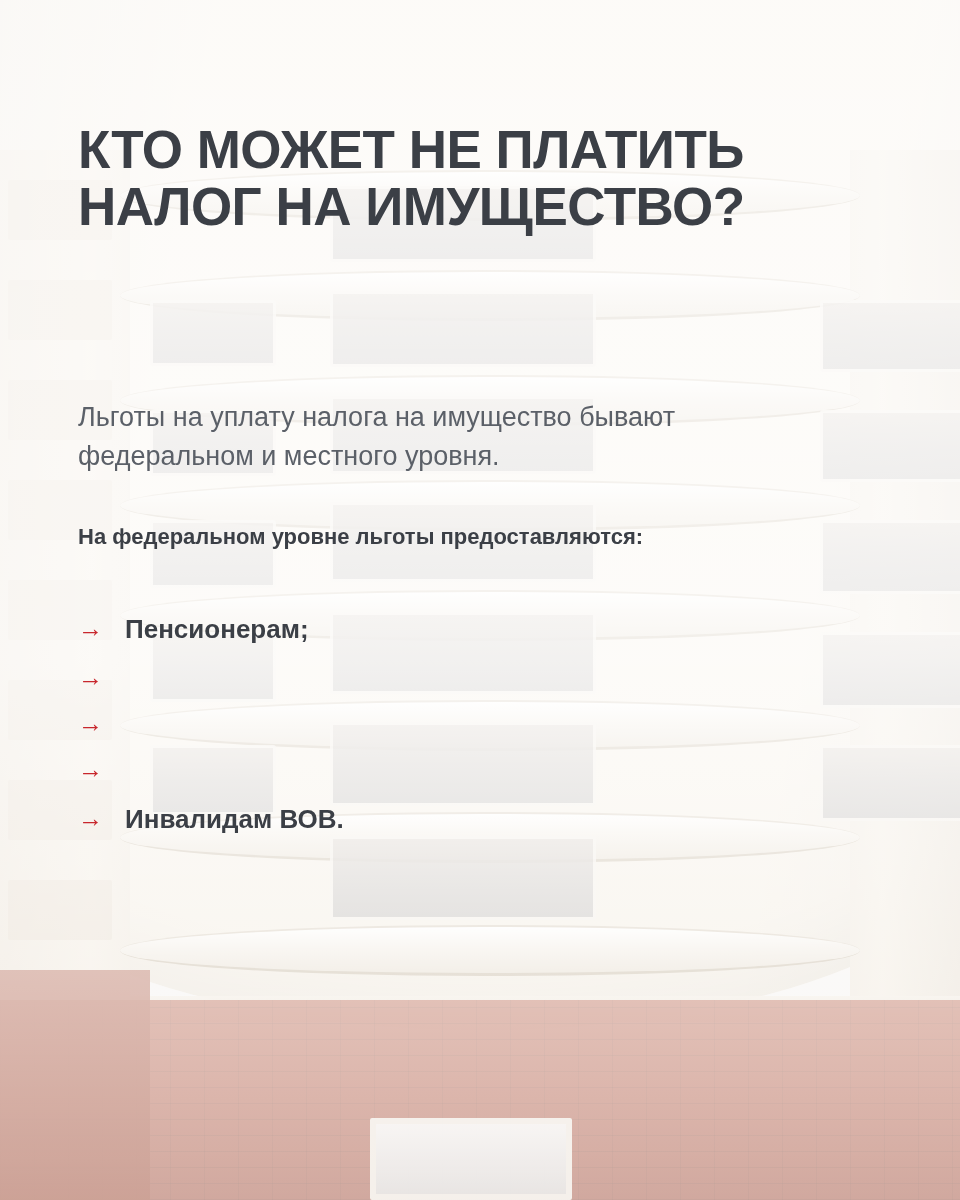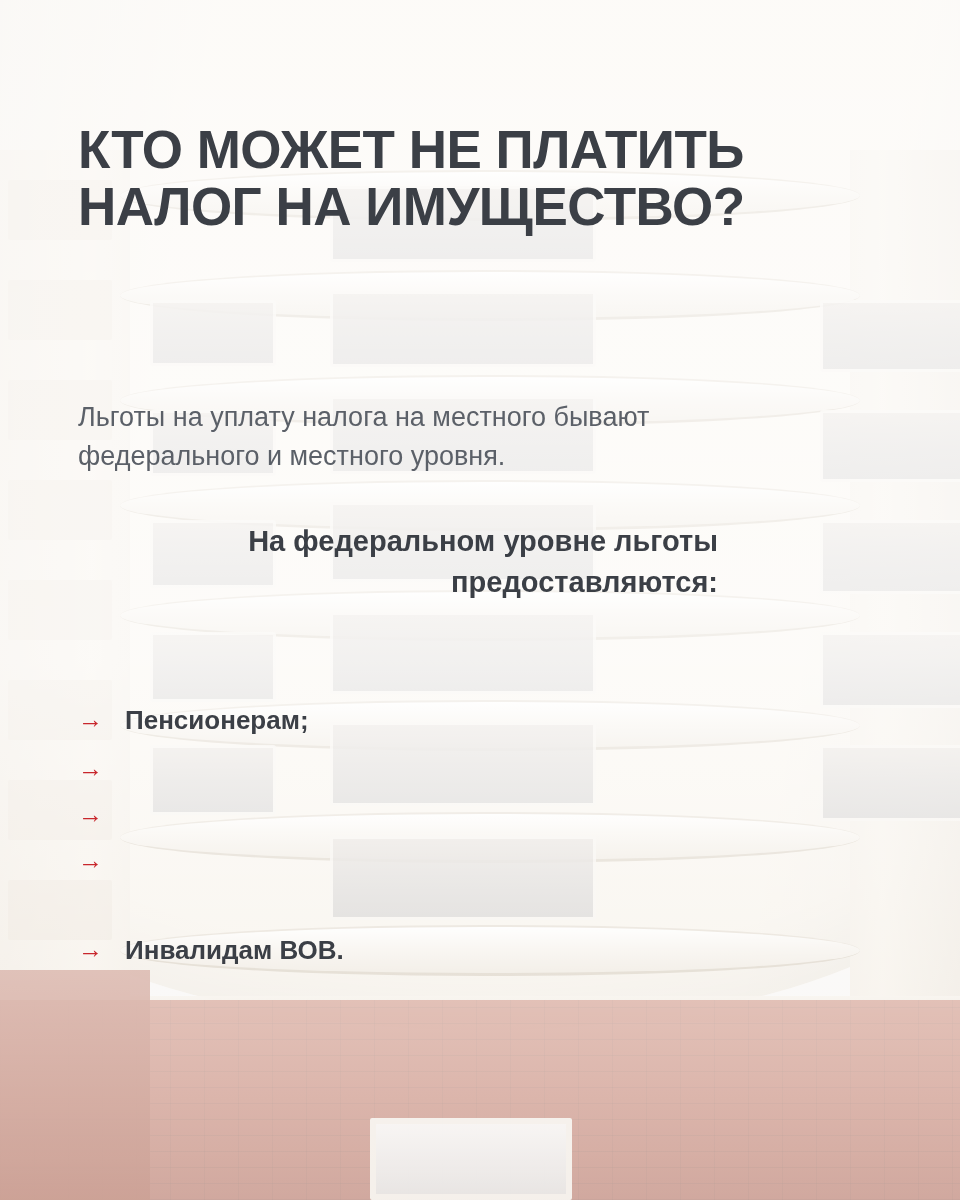--- a/index.html
+++ b/index.html
@@ -155,26 +155,25 @@
   .intro {
     margin-top: 163px;
     font-size: 27px;
     line-height: 1.42;
     color: #5b6068;
     max-width: 700px;
     font-weight: 400;
   }
   .subhead {
     margin-top: 46px;
-    font-size: 29px;
+    font-size: 22px;
     line-height: 1.42;
     color: #3b3f46;
     font-weight: 700;
     max-width: 640px;
-    text-align: right;
   }
   ul.benefits {
     list-style: none;
     margin: 62px 0 0 0;
     padding: 0;
   }
   ul.benefits li {
     display: flex;
     align-items: baseline;
     gap: 22px;
@@ -183,21 +182,21 @@
     color: #3b3f46;
     font-weight: 700;
   }
   ul.benefits li .arrow {
     color: #c8262c;
     font-size: 25px;
     line-height: 1;
     flex: 0 0 auto;
     transform: translateY(-1px);
   }
-  .item-text { font-weight: 700; margin-top: 40px; }
+  .item-text { font-weight: 700; }
 </style>
 </head>
 <body>
 
 <div class="poster">
 
   <div class="bg">
     <div class="sky"></div>
     <div class="facade"></div>
 
@@ -244,21 +243,21 @@
     <div class="brick"></div>
     <div class="brick-left-col"></div>
     <div class="ground-window"></div>
 
     <div class="wash"></div>
   </div>
 
   <div class="content">
     <h1 class="title">КТО МОЖЕТ НЕ ПЛАТИТЬ НАЛОГ НА ИМУЩЕСТВО?</h1>
 
-    <p class="intro">Льготы на уплату налога на местного бывают федерального и местного уровня.</p>
+    <p class="intro">Льготы на уплату налога на имущество бывают федеральном и местного уровня.</p>
 
     <p class="subhead">На федеральном уровне льготы предоставляются:</p>
 
     <ul class="benefits">
       <li>
         <span class="arrow">→</span>
         <span class="item-text">Пенсионерам;</span>
       </li>
       <li>
         <span class="arrow">→</span>

